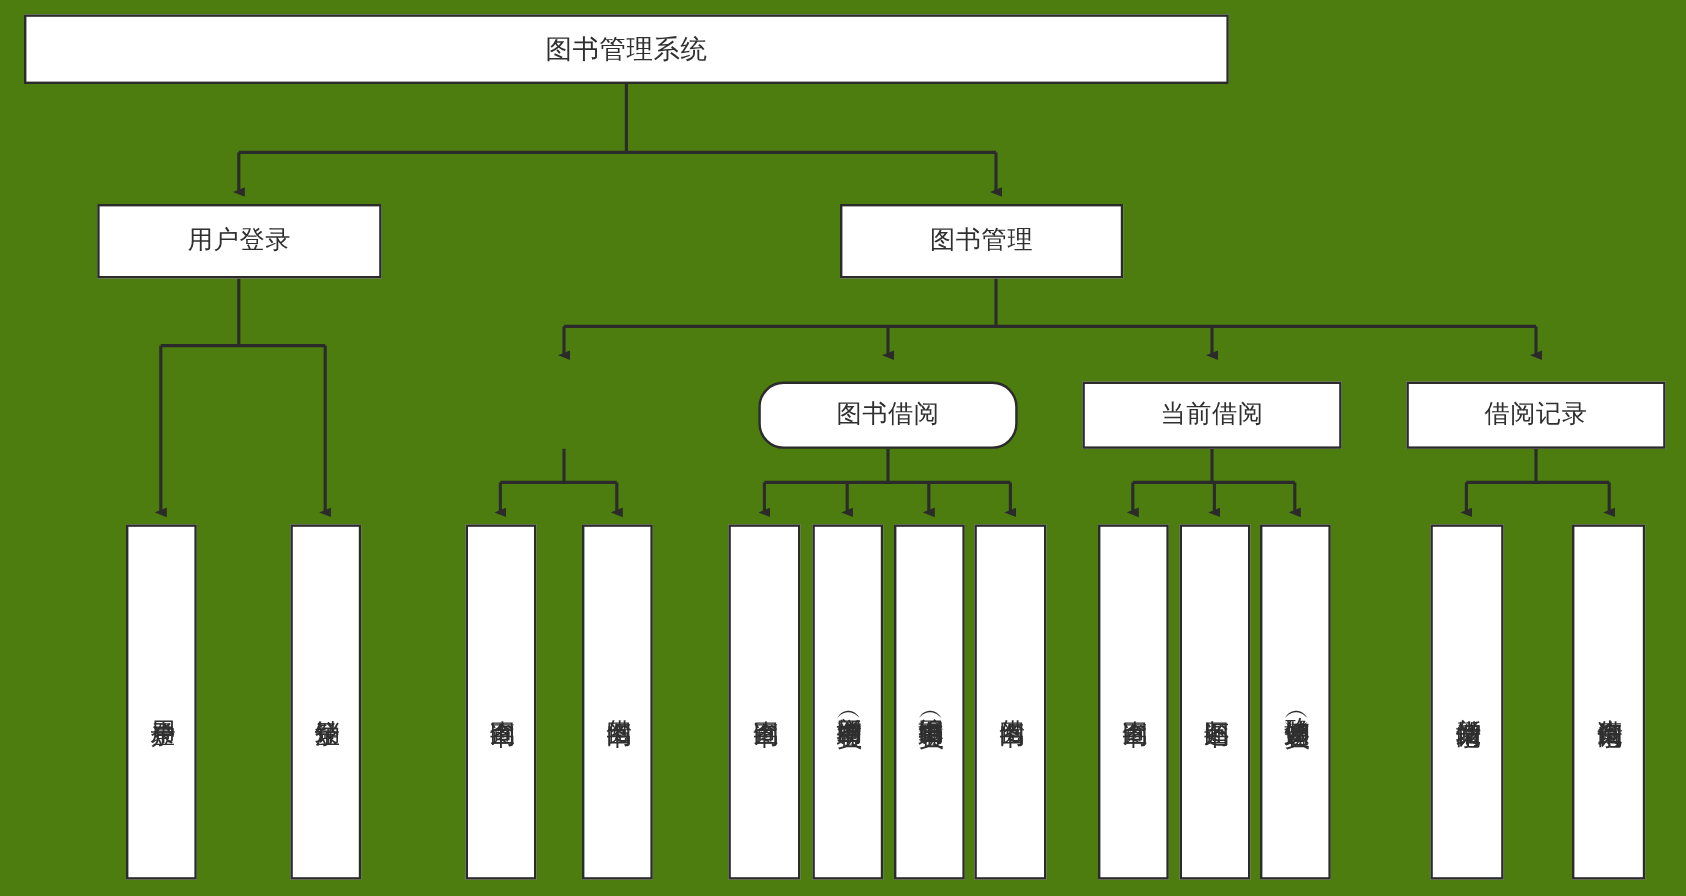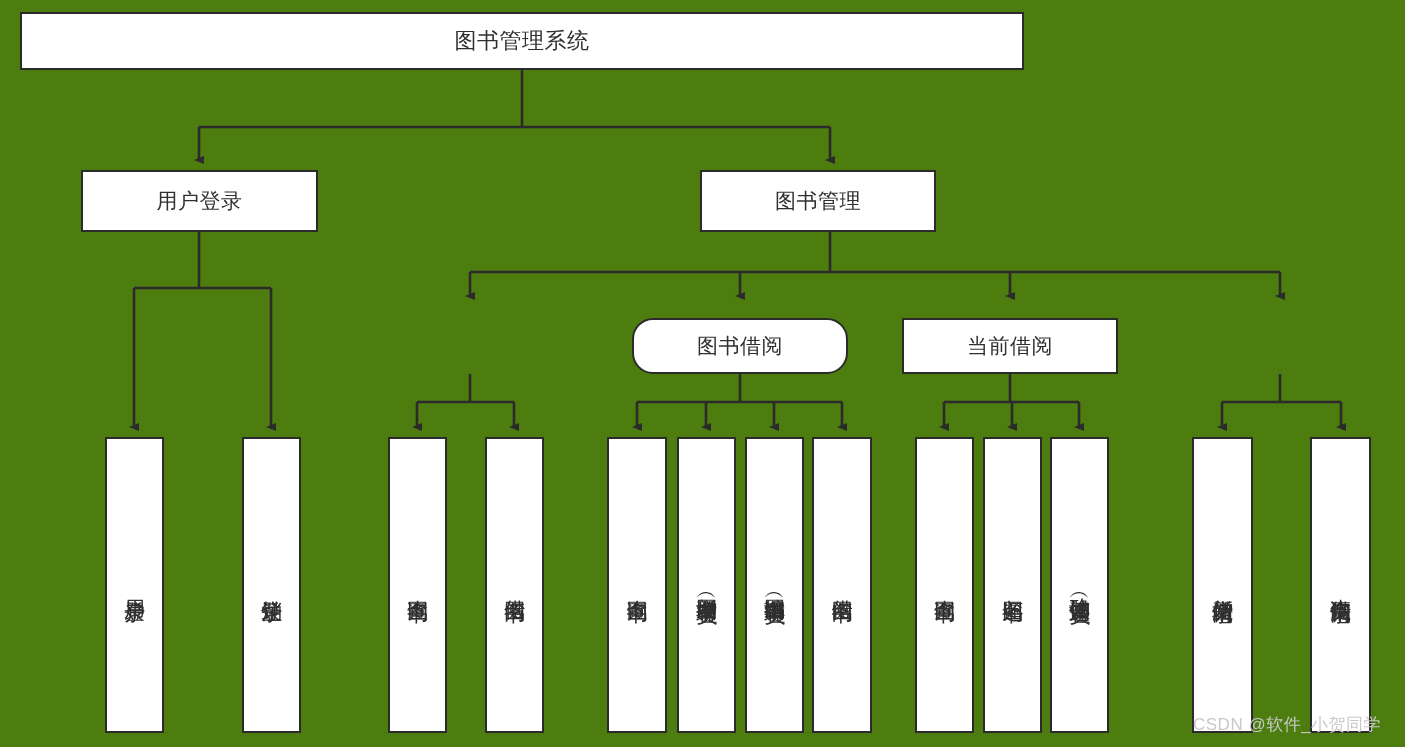--- a/index.html
+++ b/index.html
@@ -143,20 +143,23 @@
 
 
   <div class="node h" style="left:632px; top:318px; width:216px; height:56px;border-radius:21px;">
     <span>图书借阅</span>
   </div>
 
   <div class="node h" style="left:902px; top:318px; width:216px; height:56px;">
     <span>当前借阅</span>
   </div>
 
+  <div class="node h" style="left:1172px; top:318px; width:216px; height:56px;">
+    <span>借阅记录</span>
+  </div>
 
   <div class="node v" style="left:105px; top:437px; width:59px; height:296px;">
     <span>用户登录</span>
   </div>
 
   <div class="node v" style="left:242px; top:437px; width:59px; height:296px;">
     <span>注销登录</span>
   </div>
 
   <div class="node v" style="left:388px; top:437px; width:59px; height:296px;">
@@ -196,15 +199,14 @@
   </div>
 
   <div class="node v" style="left:1192px; top:437px; width:61px; height:296px;">
     <span>新增借阅记录</span>
   </div>
 
   <div class="node v" style="left:1310px; top:437px; width:61px; height:296px;">
     <span>查询借阅记录</span>
   </div>
 
-  <div class="watermark" style="left:1193px; top:713px;">CSDN @软件_小贺同学</div>
 
 </div>
 
 </body></html>

